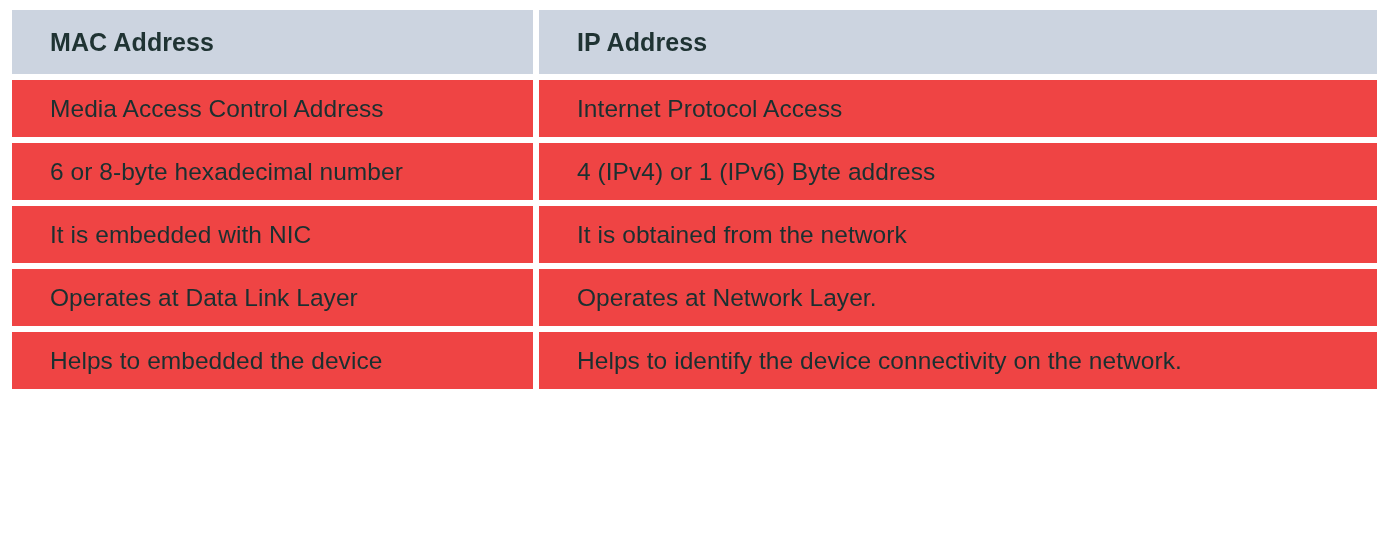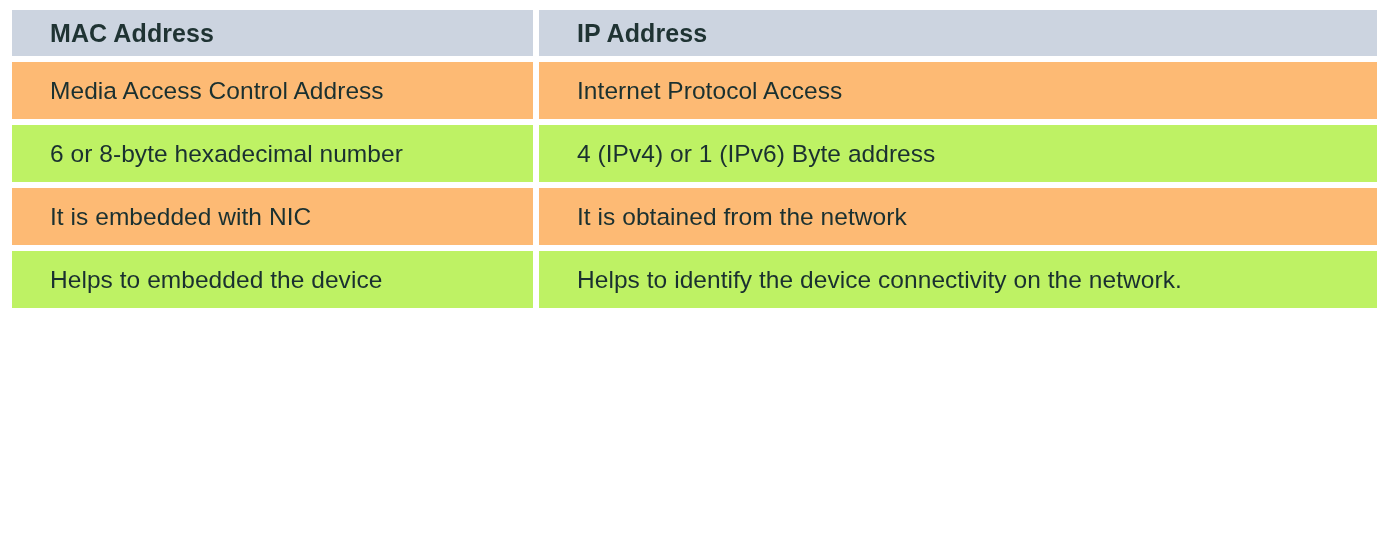--- a/index.html
+++ b/index.html
@@ -38,35 +38,35 @@
     overflow: hidden;
     white-space: nowrap;
   }
 
   .comparison-table thead th {
     background: #ccd4e0;
     color: #1f3333;
     font-size: 25px;
     font-weight: bold;
     letter-spacing: 0.1px;
-    height: 46px;
+    height: 64px;
   }
 
   .comparison-table tbody td {
     color: #1a3030;
     font-size: 24.5px;
     font-weight: normal;
     letter-spacing: 0.05px;
   }
 
   .comparison-table tbody tr.row-odd td {
-    background: #fdba74;
+    background: #ef4444;
   }
   .comparison-table tbody tr.row-even td {
-    background: #bef264;
+    background: #ef4444;
   }
 </style>
 </head>
 <body>
 
 <table class="comparison-table">
   <colgroup>
     <col class="col-mac">
     <col class="col-ip">
   </colgroup>
@@ -82,18 +82,22 @@
       <td>Internet Protocol Access</td>
     </tr>
     <tr class="row-even">
       <td>6 or 8-byte hexadecimal number</td>
       <td>4 (IPv4) or 1 (IPv6) Byte address</td>
     </tr>
     <tr class="row-odd">
       <td>It is embedded with NIC</td>
       <td>It is obtained from the network</td>
     </tr>
+    <tr class="row-odd">
+      <td>Operates at Data Link Layer</td>
+      <td>Operates at Network Layer.</td>
+    </tr>
     <tr class="row-even">
       <td>Helps to embedded the device</td>
       <td>Helps to identify the device connectivity on the network.</td>
     </tr>
   </tbody>
 </table>
 
 </body></html>

